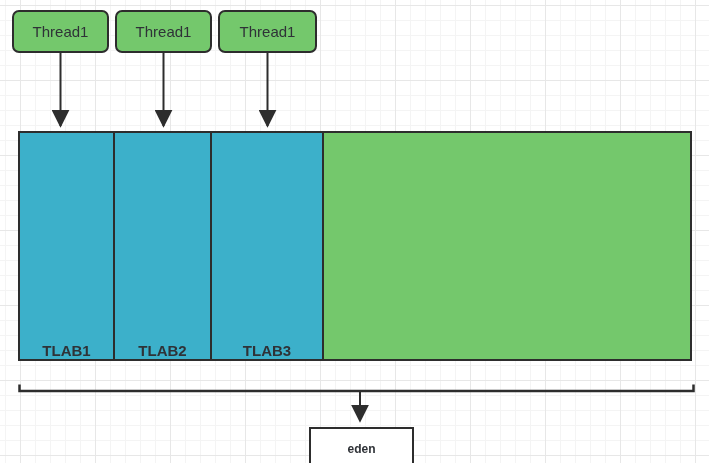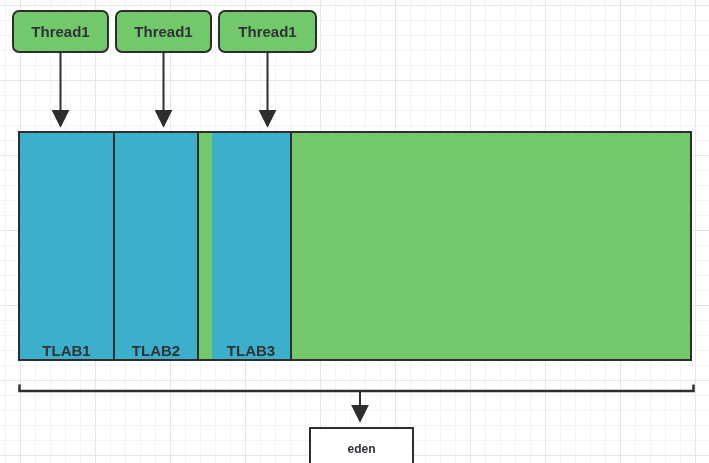--- a/index.html
+++ b/index.html
@@ -30,21 +30,21 @@
   }
   .thread-box {
     position: absolute;
     height: 43px;
     background: var(--node-green);
     border: 2.5px solid var(--stroke-dark);
     border-radius: 7px;
     display: flex;
     align-items: center;
     justify-content: center;
-    font-weight: bold;
+    font-weight: normal;
     font-size: 15px;
     color: var(--text-dark);
   }
   #thread-1 { left: 12px;  top: 10px; width: 97px; }
   #thread-2 { left: 115px; top: 10px; width: 97px; }
   #thread-3 { left: 218px; top: 10px; width: 99px; }
 
   .main-rect {
     position: absolute;
     left: 18px; top: 131px;
@@ -58,22 +58,22 @@
     background: var(--tlab-teal);
     border-right: 2px solid var(--stroke-dark);
     display: flex;
     align-items: flex-end;
     justify-content: center;
     font-weight: bold;
     font-size: 15px;
     color: var(--text-dark);
   }
   #tlab-1 { left: 0px;   width: 95px; }
-  #tlab-2 { left: 95px;  width: 84px; }
-  #tlab-3 { left: 192px; width: 80px; }
+  #tlab-2 { left: 95px;  width: 97px; }
+  #tlab-3 { left: 192px; width: 112px; }
   .eden-region { position: absolute; left: 290px; top: 0; right: 0; height: 100%; }
 
   .eden-box {
     position: absolute;
     left: 309px; top: 427px;
     width: 105px; height: 43px;
     background: var(--eden-box-fill);
     border: 2px solid var(--stroke-dark);
     display: flex;
     align-items: center;

